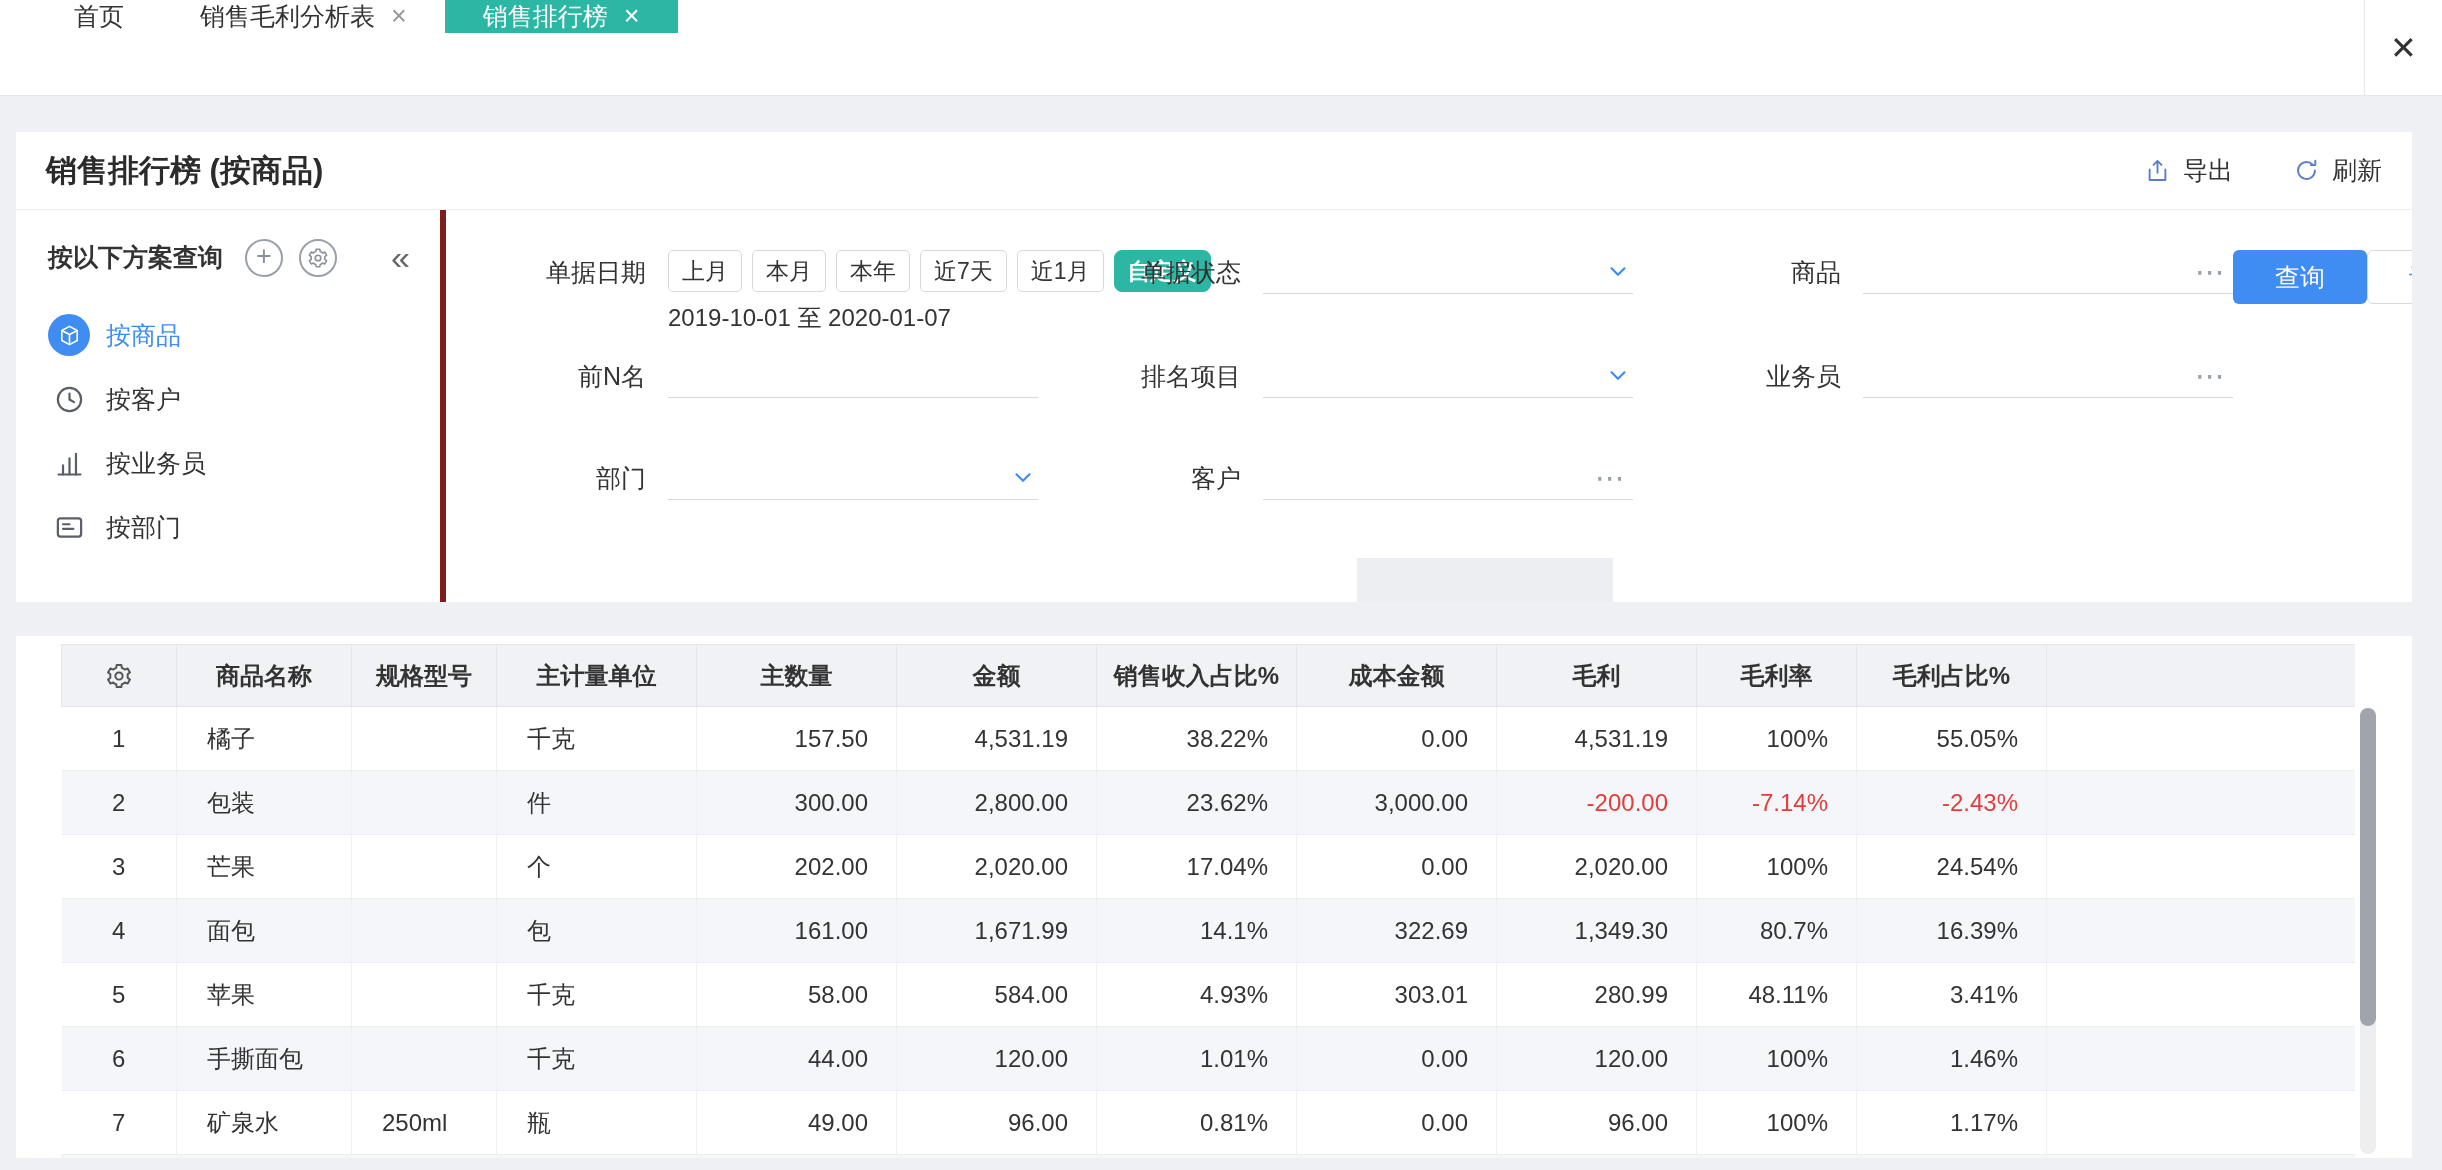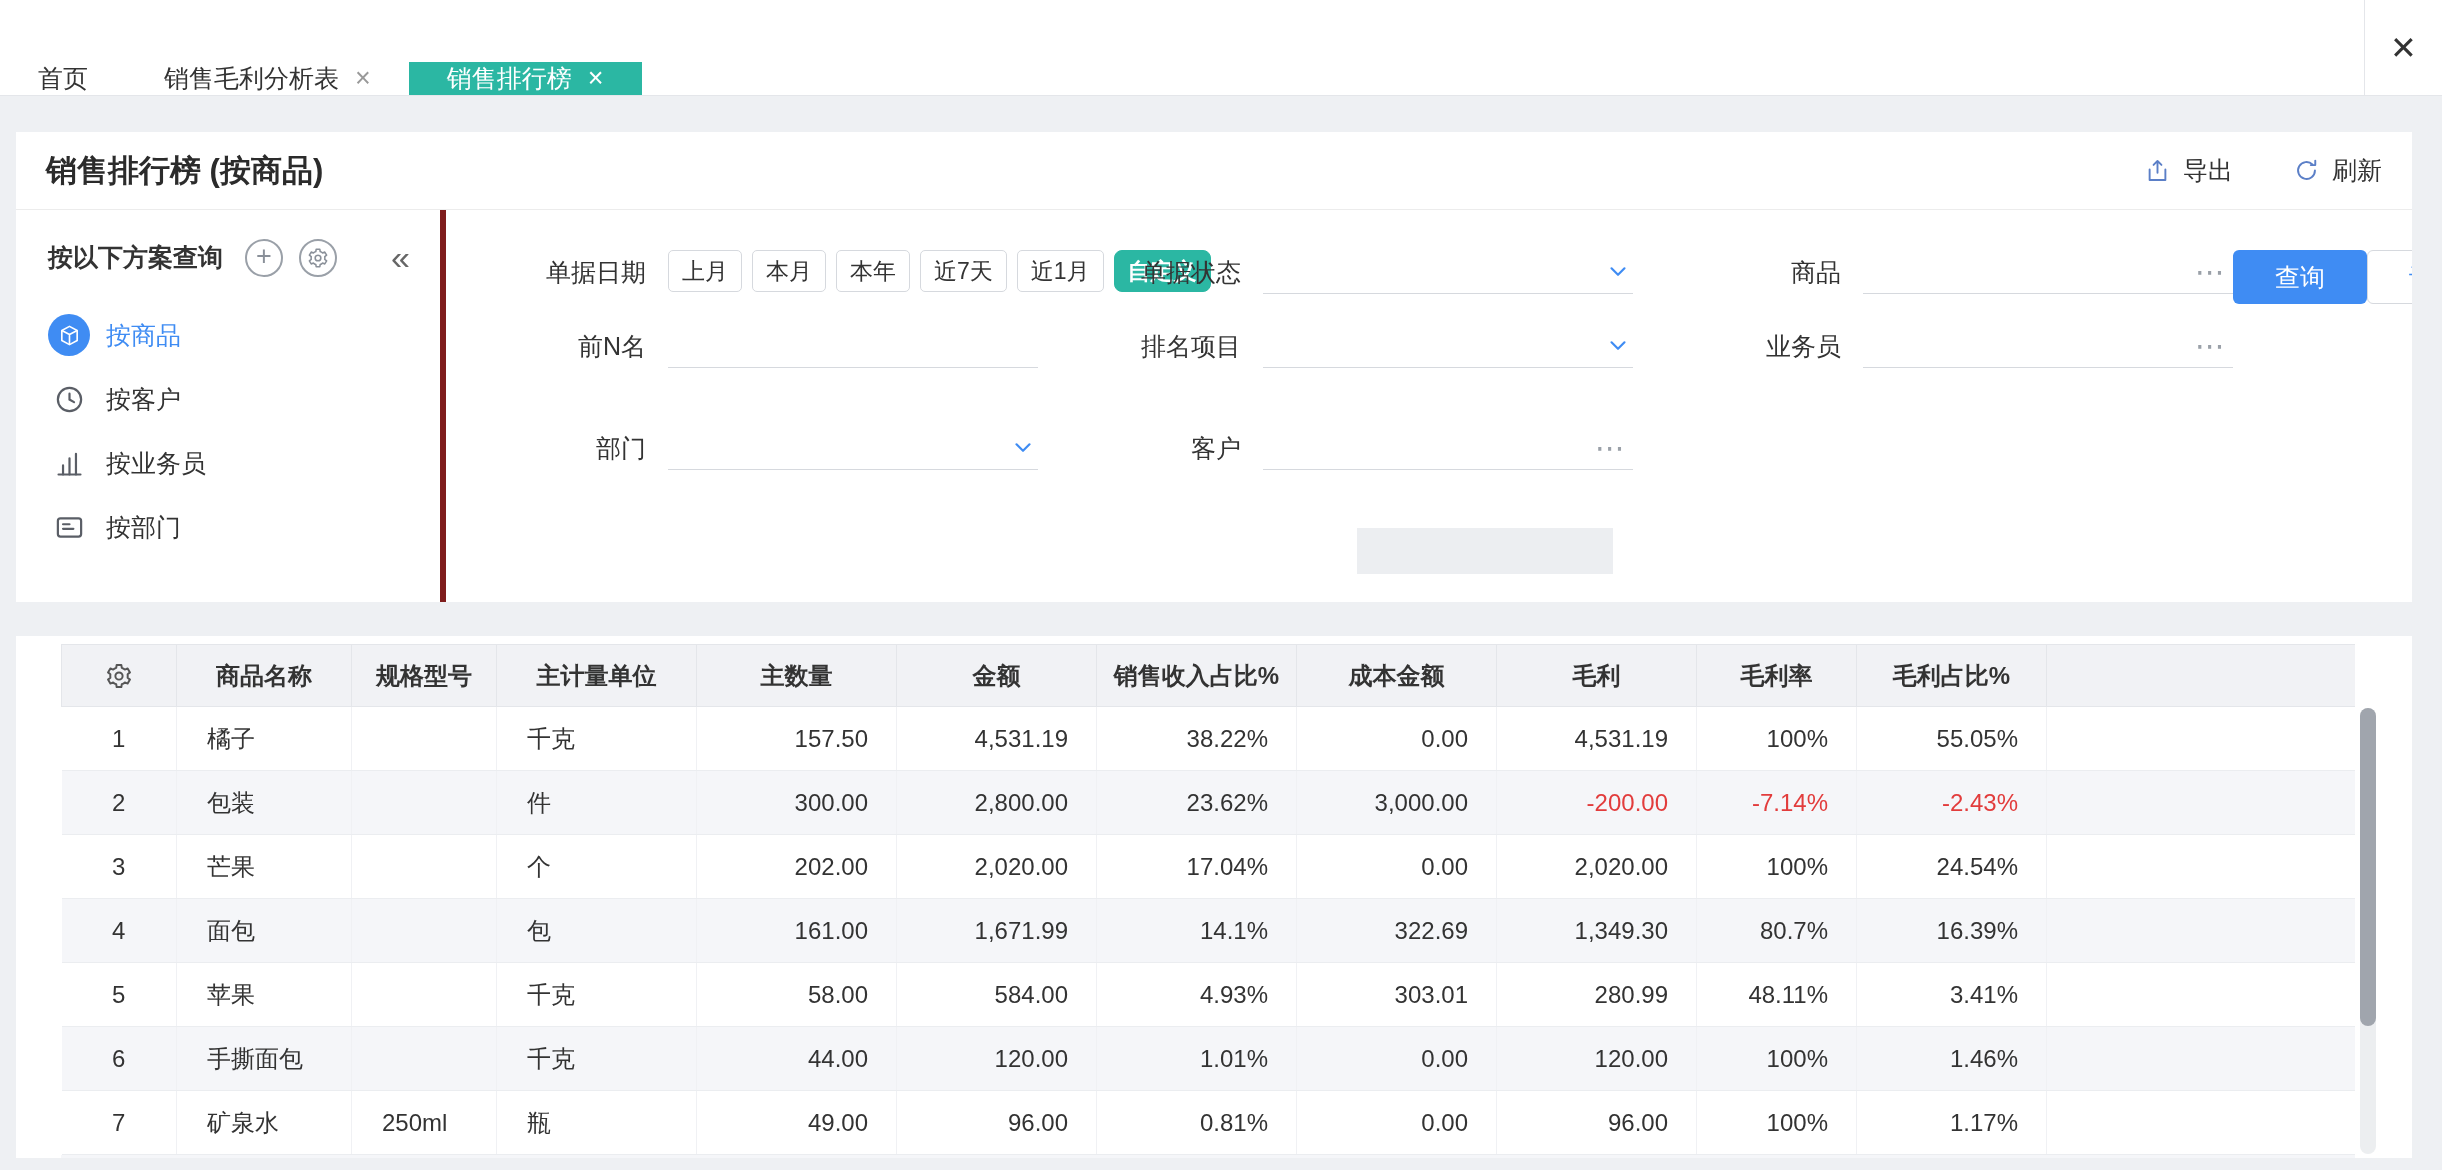--- a/index.html
+++ b/index.html
@@ -2,21 +2,21 @@
 <html style="--teal: #2bb7a3; --blue: #3f8cf3; --red: #e23c3c;"><head>
 <meta charset="utf-8">
 <style>
   * { margin:0; padding:0; box-sizing:border-box; }
   :root { --teal:#2bb7a3; --blue:#3f8cf3; --red:#e23c3c; }
   html,body { width:2442px; height:1170px; overflow:hidden; background:#eef0f3;
     font-family:"Liberation Sans","DejaVu Sans",sans-serif; color:#333; }
 
   
   .tabbar { height:96px; background:#fff; display:flex; align-items:stretch; border-bottom:1px solid #e4e6ea; }
-  .tab-list { display:flex; align-items:flex-end; }
+  .tab-list { display:flex; align-items:flex-start;padding-left:36px; }
   .tab { display:flex; align-items:center; gap:16px; padding:0 38px; font-size:25px; cursor:pointer; white-space:nowrap; }
   .tab.active { background:var(--teal); color:#fff; }
   .tab-close { font-size:27px; color:#999; line-height:1; }
   .tab.active .tab-close { color:#fff; }
   .tabbar-close { margin-left:auto; width:78px; display:flex; align-items:center; justify-content:center;
     border-left:1px solid #e4e6ea; font-size:32px; color:#333; cursor:pointer; }
 
   
   .filter-card { background:#fff; margin:36px 30px 0 16px; height:470px; overflow:hidden; }
   .card-header { height:78px; display:flex; align-items:center; padding:0 30px; border-bottom:1px solid #ececec; }
@@ -195,20 +195,21 @@
         <div class="f-label l1">单据日期</div>
         <div class="fw1">
           <div class="preset-row">
               <button class="preset">上月</button>
               <button class="preset">本月</button>
               <button class="preset">本年</button>
               <button class="preset">近7天</button>
               <button class="preset">近1月</button>
               <button class="preset active">自定义</button>
             </div>
+          <div class="date-range">2019-10-01 至 2020-01-07</div>
         </div>
         <div class="f-label l2">单据状态</div>
         <div class="ufield">
           <span class="chev">
             <svg viewBox="0 0 24 24" fill="none" stroke="currentColor" stroke-width="2" stroke-linecap="round" stroke-linejoin="round">
                 <path d="M6 9.5l6 6 6-6"></path>
               </svg>
           </span>
         </div>
         <div class="f-label l3">商品</div>

